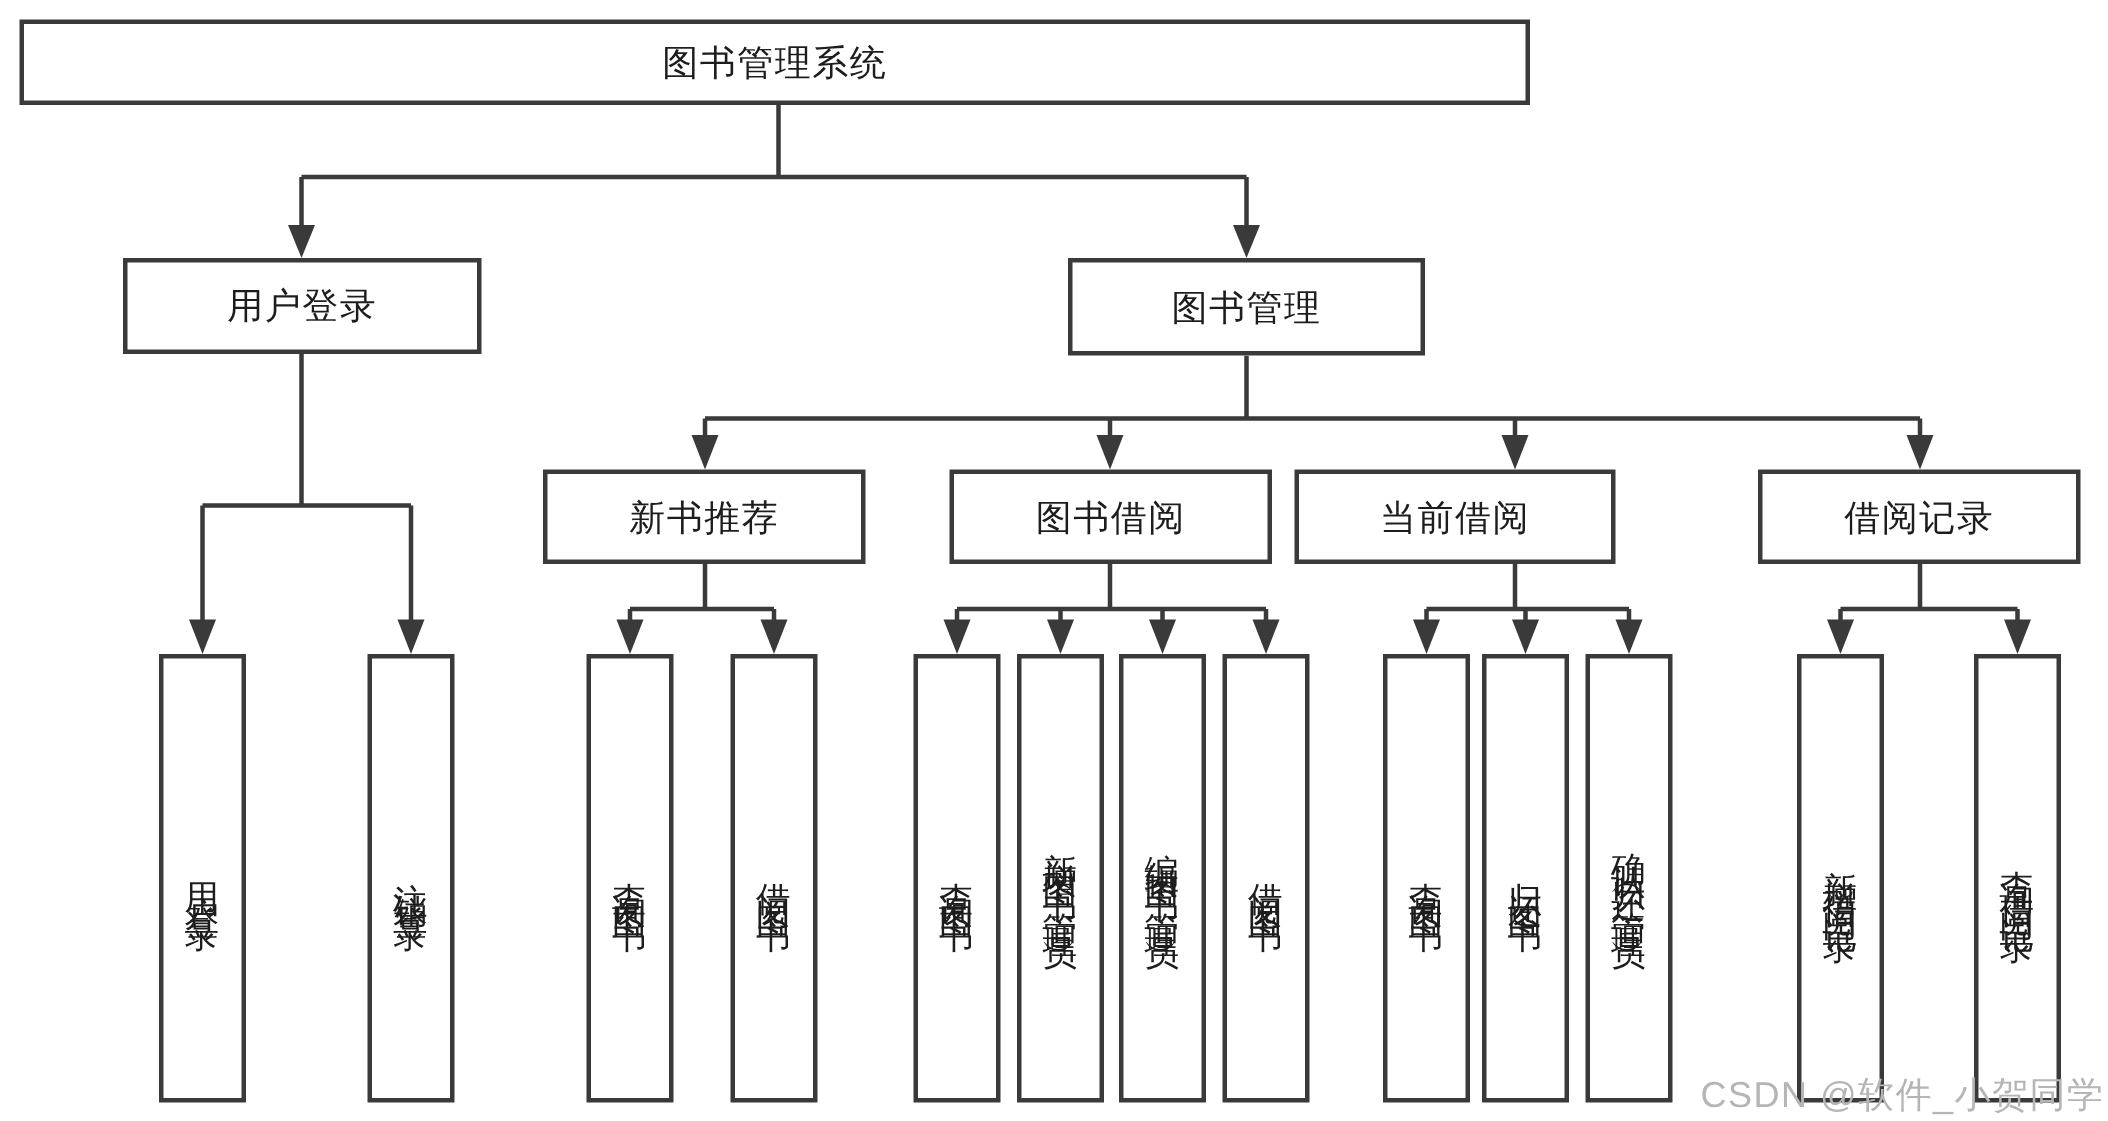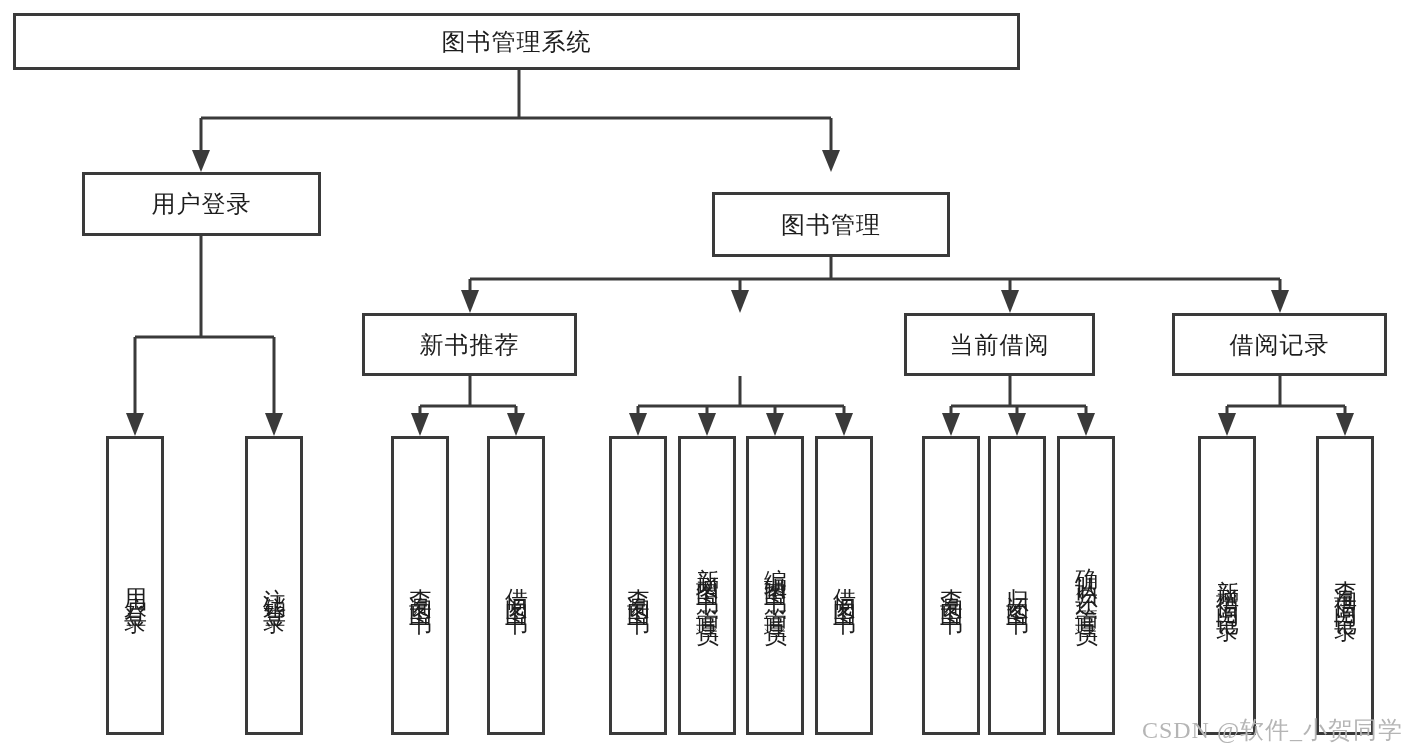--- a/index.html
+++ b/index.html
@@ -2,21 +2,21 @@
 <html lang="zh"><head>
 <meta charset="utf-8">
 <title>图书管理系统</title>
 <style>
   html, body { margin: 0; padding: 0; background: #ffffff; }
   .canvas {
     position: relative;
     width: 1405px;
     height: 747px;
     background: #ffffff;
-    font-family: Liberation Serif, serif;
+    font-family: Liberation Sans, sans-serif;
     overflow: hidden;
   }
   .connector-layer {
     position: absolute;
     left: 0; top: 0;
     width: 1405px; height: 747px;
     z-index: 1;
   }
   .connector-layer path {
     stroke: #3a3a3a;
@@ -109,24 +109,25 @@
     <g>
       <path d="M1280,376 V406 M1227,406 H1345 M1227,406 V415 M1345,406 V415"></path>
       <polygon points="1218,413 1236,413 1227,436"></polygon>
       <polygon points="1336,413 1354,413 1345,436"></polygon>
     </g>
   </svg>
 
   <div class="box h-box" style="left:13px; top:13px; width:1007px; height:57px;">图书管理系统</div>
 
   <div class="box h-box" style="left:82px; top:172px; width:239px; height:64px;">用户登录</div>
-  <div class="box h-box" style="left:712px; top:172px; width:238px; height:65px;margin-top:20px;">图书管理</div>
+  <div class="box h-box" style="left:712px; top:172px; width:238px; height:65px;">图书管理</div>
 
   <div class="box h-box" style="left:362px; top:313px; width:215px; height:63px;">新书推荐</div>
-  <div class="box h-box" style="left:904px; top:313px; width:191px; height:63px;">当前借阅</div>
+  <div class="box h-box" style="left:633px; top:313px; width:215px; height:63px;">图书借阅</div>
+  <div class="box h-box" style="left:863px; top:313px; width:214px; height:63px;">当前借阅</div>
   <div class="box h-box" style="left:1172px; top:313px; width:215px; height:63px;">借阅记录</div>
 
   <div class="box v-box" style="left:106px;">用户登录</div>
   <div class="box v-box" style="left:245px;">注销登录</div>
 
   <div class="box v-box" style="left:391px;">查询图书</div>
   <div class="box v-box" style="left:487px;">借阅图书</div>
 
   <div class="box v-box" style="left:609px;">查询图书</div>
   <div class="box v-box" style="left:678px;">新增图书（管理员）</div>

